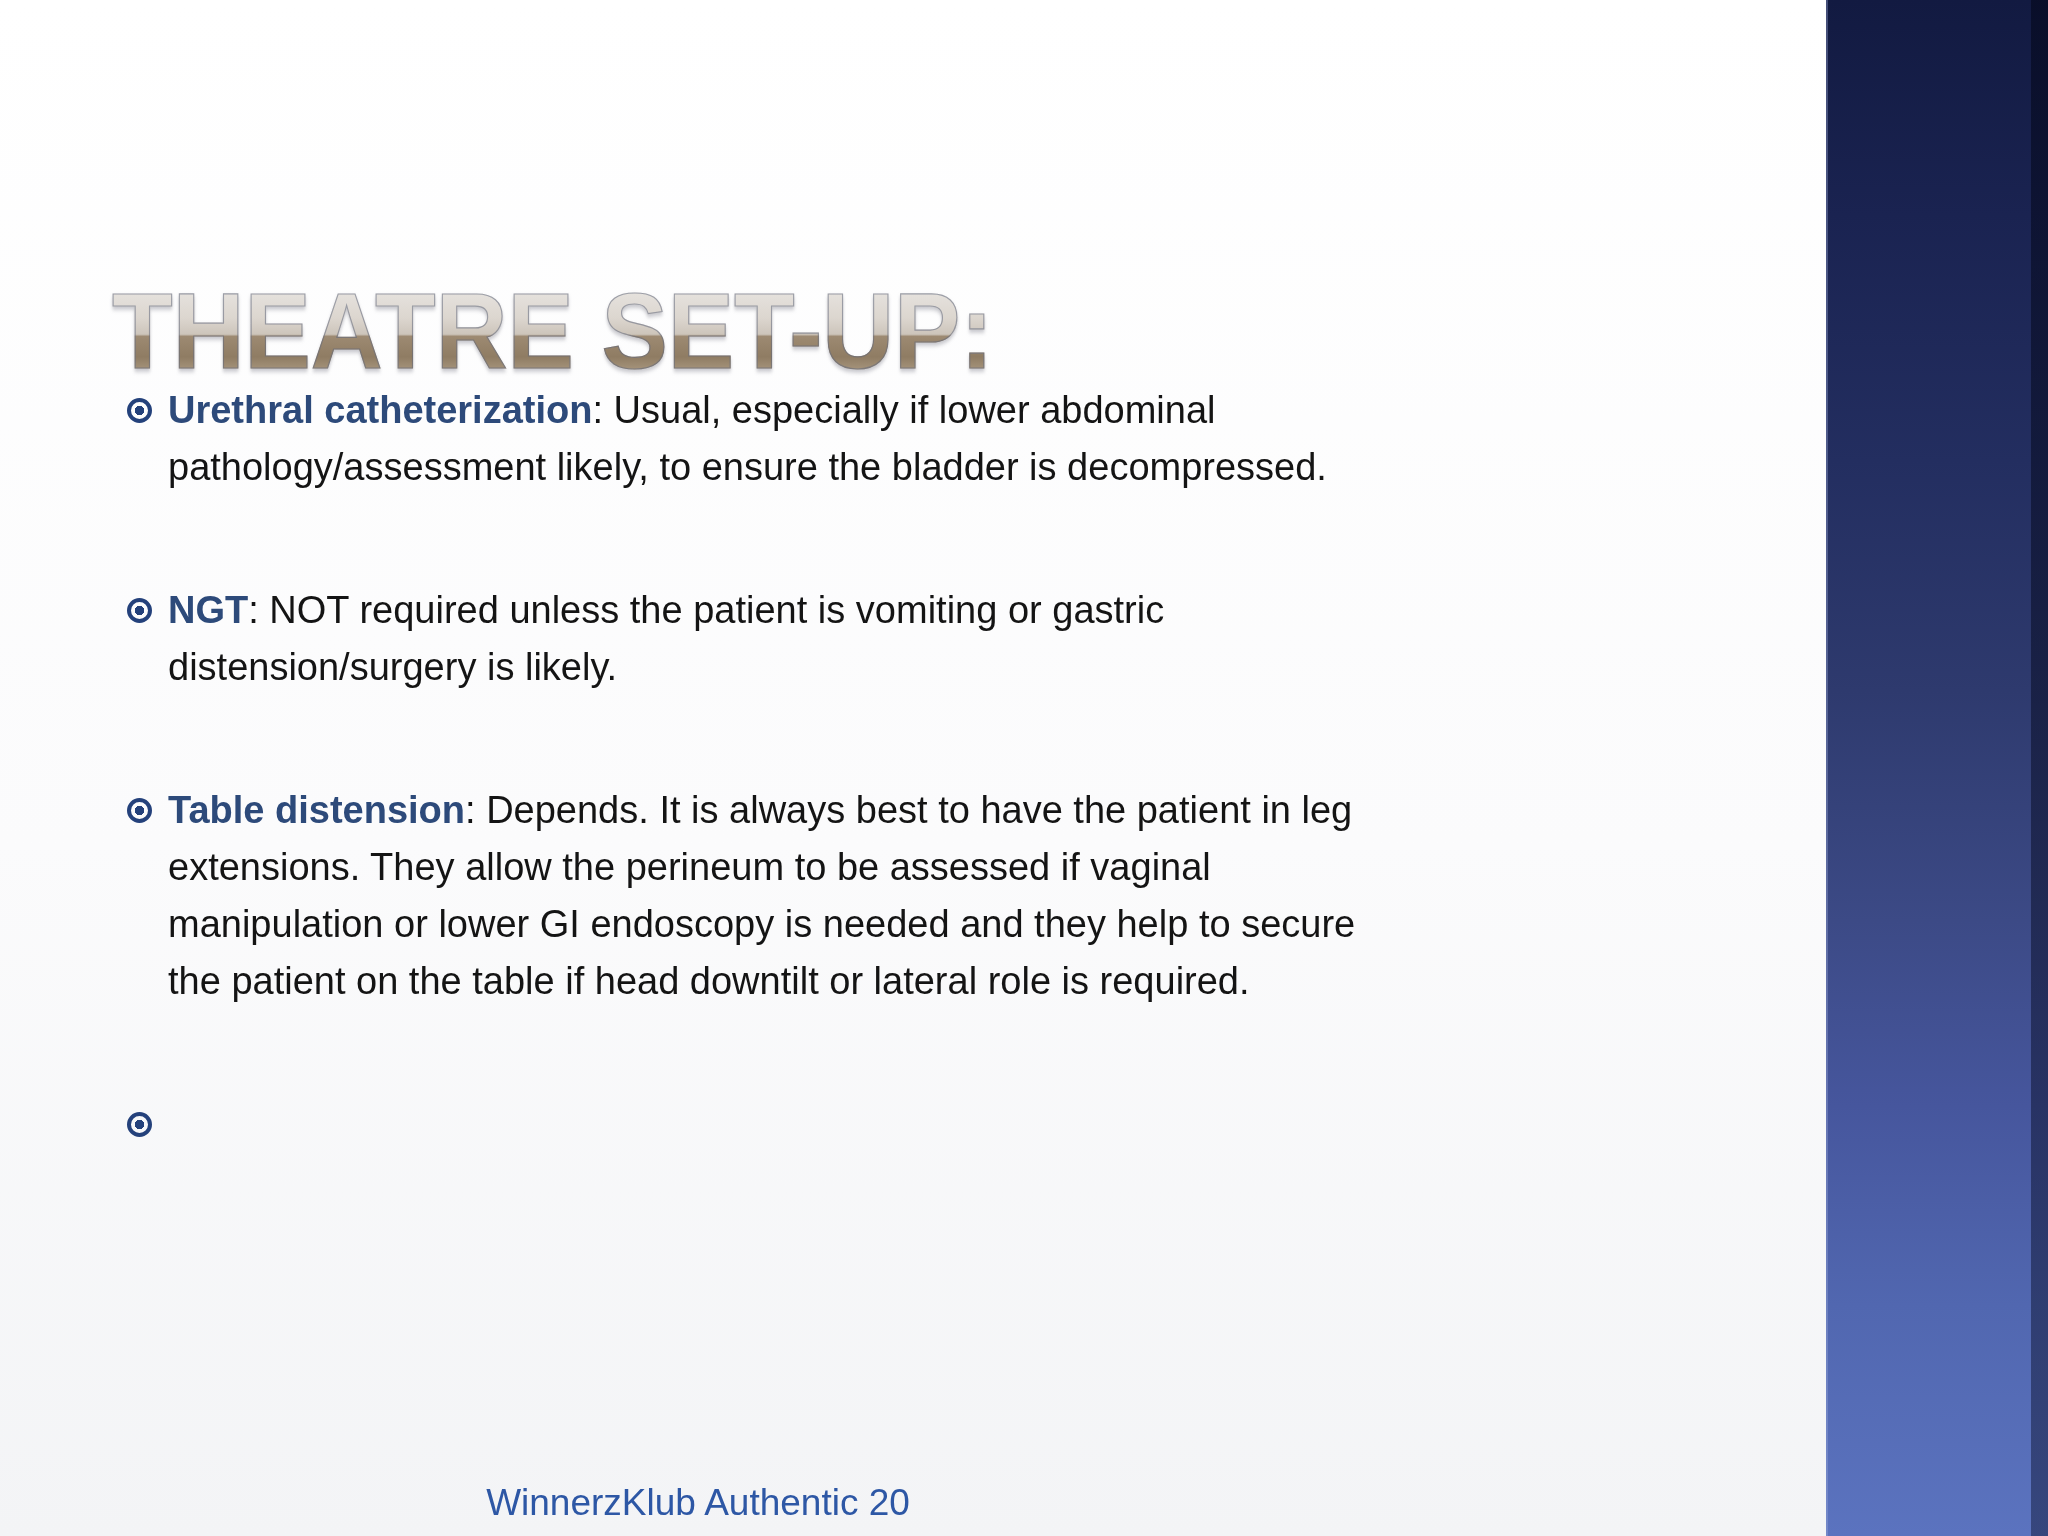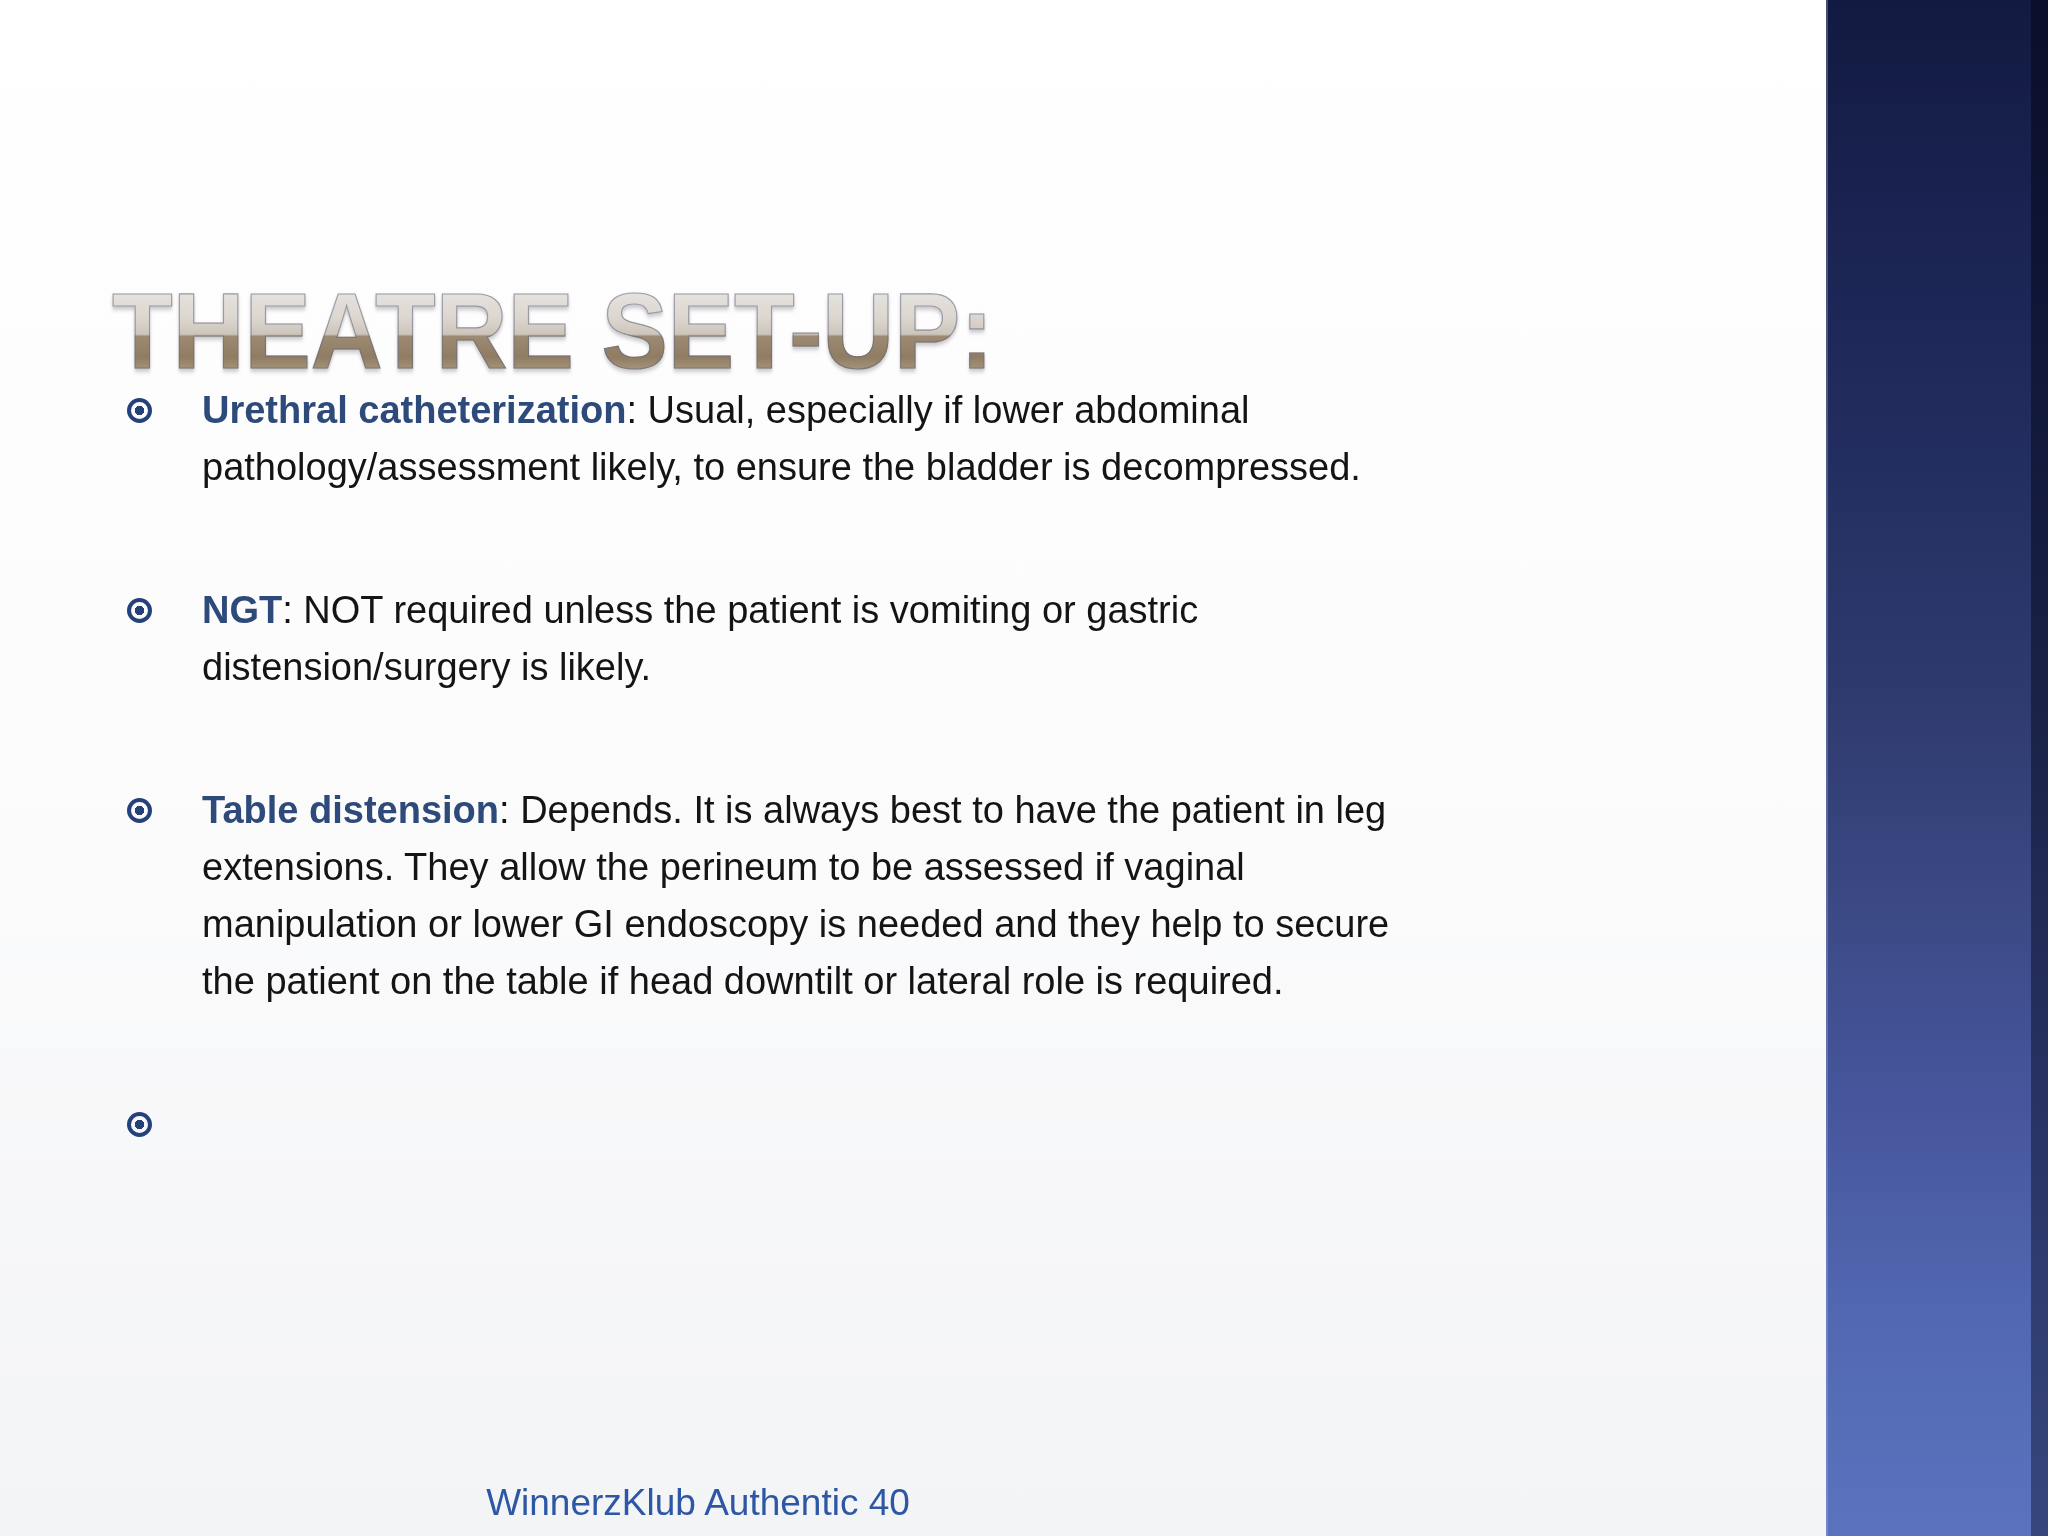--- a/index.html
+++ b/index.html
@@ -45,21 +45,21 @@
     display:flex;align-items:flex-start;
     margin:0 0 86px 0;
     font-size:38px;line-height:57px;color:var(--body-text,#141414);
   }
   .bullet-glyph{
     flex:0 0 auto;width:17px;height:17px;margin-top:16px;
     border:4px solid var(--glyph,#24417b);border-radius:50%;
     background:radial-gradient(circle at center,var(--glyph,#24417b) 0 4.5px,transparent 5px);
   }
   .bullet-text{
-    margin-left:50px;white-space:pre-wrap;
+    margin-left:16px;white-space:pre-wrap;
   }
   .seg-keyword{font-weight:700;color:var(--keyword,#2d4a7a);}
   .seg-italic{}
   .seg-normal{}
 
   
   .footer{
     position:absolute;left:698px;top:1483px;transform:translateX(-50%);
     font-size:37px;line-height:40px;color:var(--footer,#2d57a5);
     white-space:nowrap;
@@ -88,13 +88,13 @@
       <span class="bullet-text"><span class="seg-keyword">Table distension</span><span class="seg-normal">: </span><span class="seg-italic">Depends</span><span class="seg-normal">. It is always best to have the patient in leg
 extensions. They allow the perineum to be assessed if vaginal
 manipulation or lower GI endoscopy is needed and they help to secure
 the patient on the table if head downtilt or lateral role is required.</span></span>
     </div>
     <div class="bullet-item">
       <span class="bullet-glyph"></span>
     </div>
   </div>
 
-<div class="footer">WinnerzKlub Authentic 40</div>
+<div class="footer">WinnerzKlub Authentic 20</div>
 
 </body></html>

